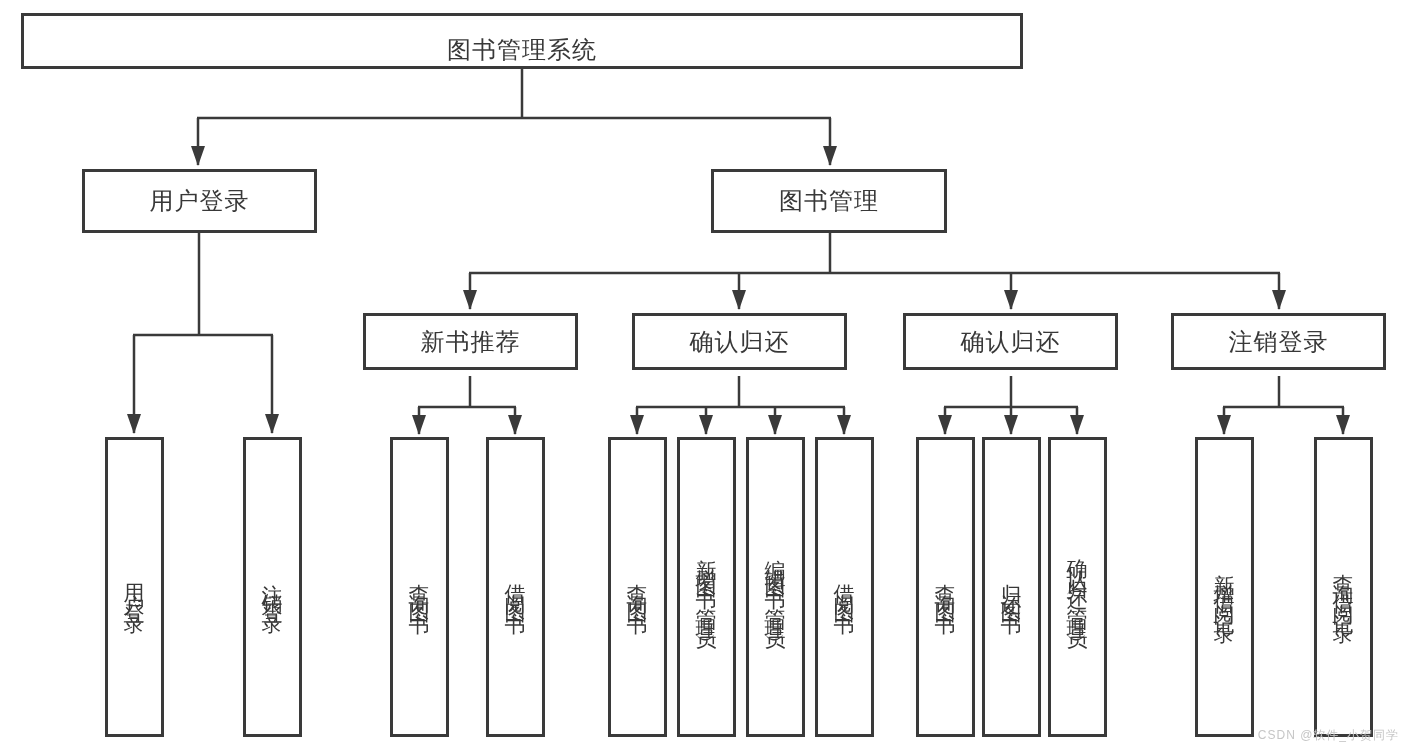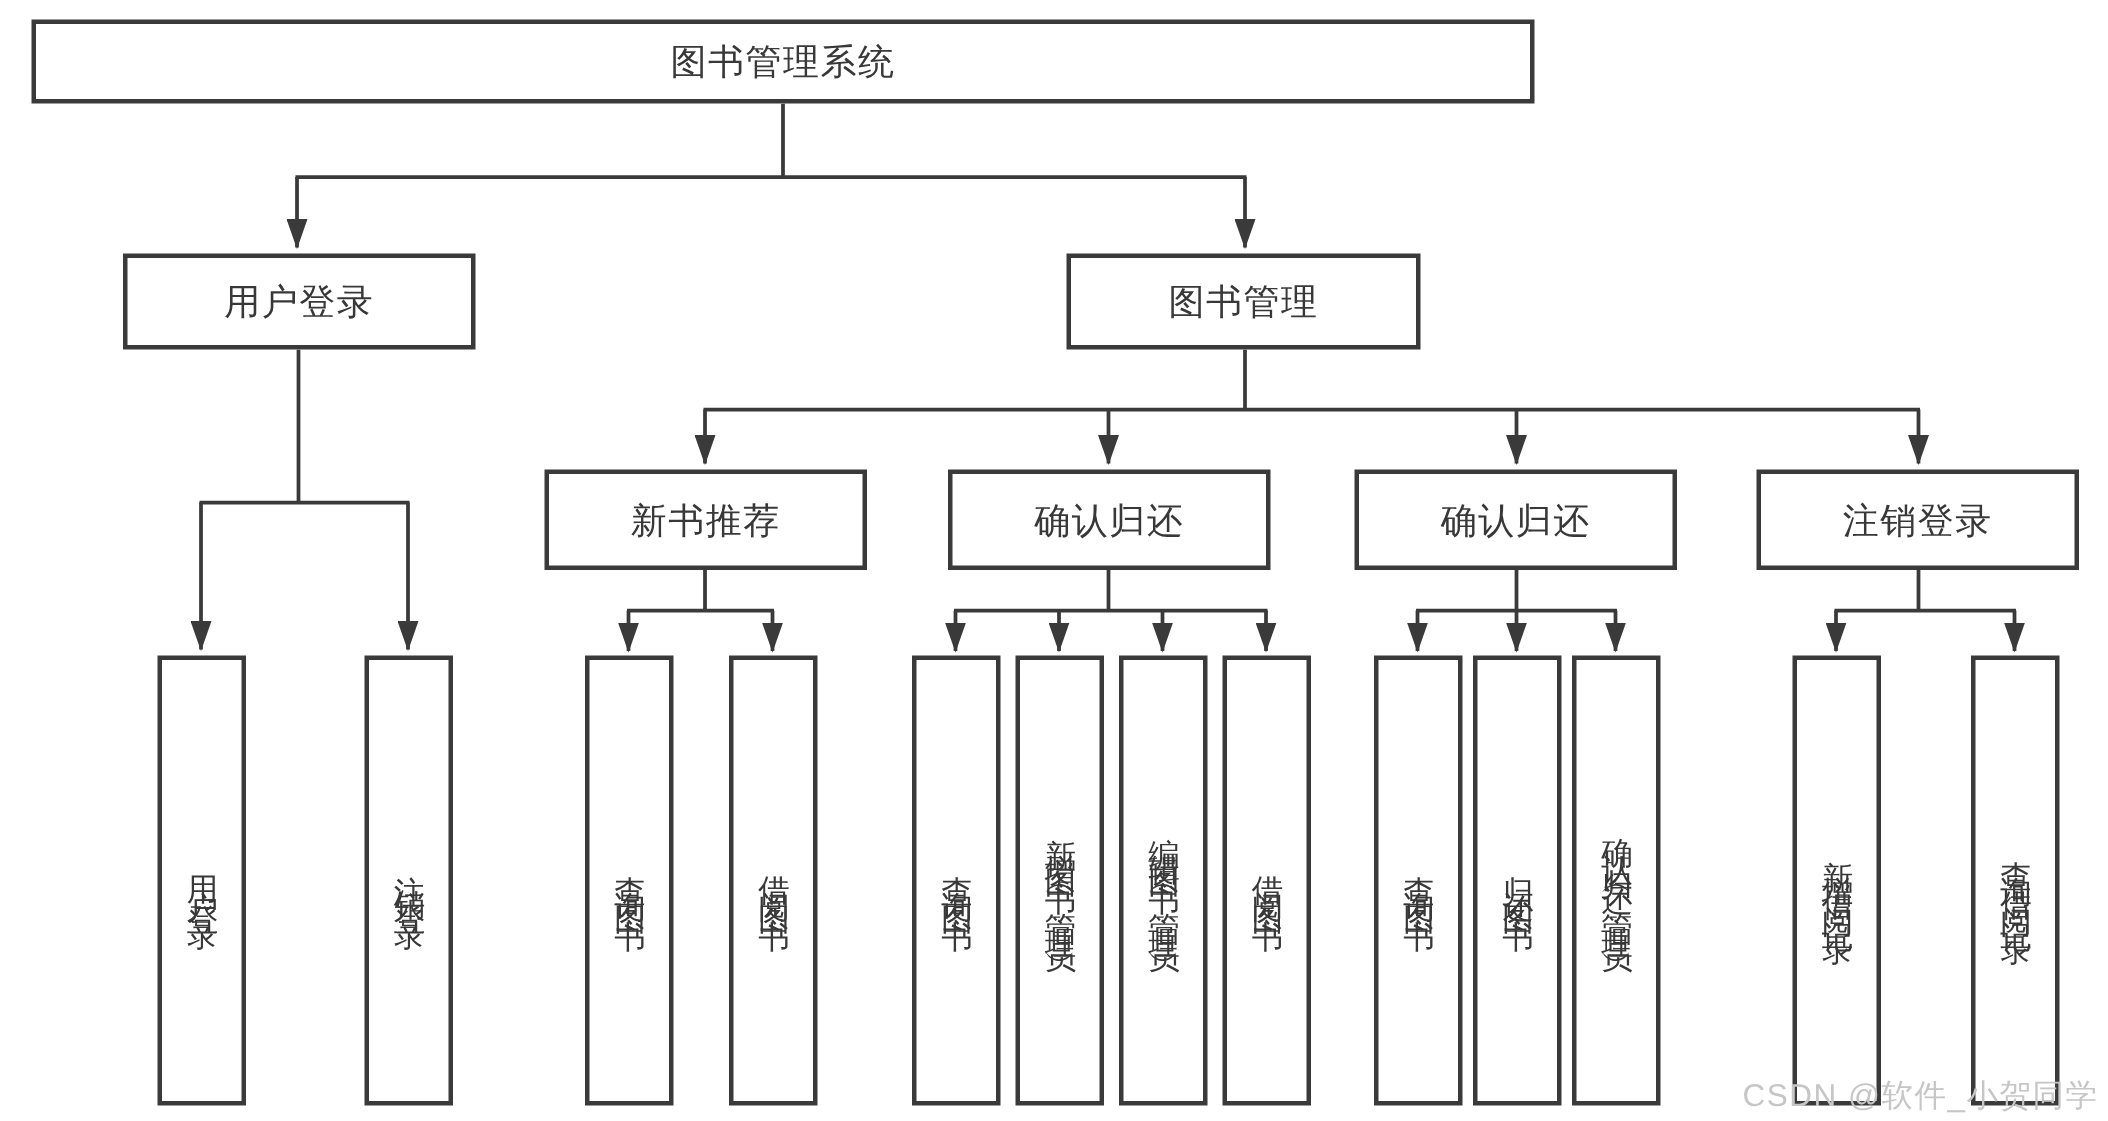--- a/index.html
+++ b/index.html
@@ -10,27 +10,27 @@
   }
   *{margin:0;padding:0;box-sizing:border-box;}
   html,body{background:#fff;}
   body{font-family:"Liberation Sans",sans-serif;}
   .canvas{position:relative;width:1405px;height:747px;background:var(--background);overflow:hidden;}
   .wires{position:absolute;left:0;top:0;width:1405px;height:747px;}
   .wires line{stroke:var(--line);stroke-width:2.5;}
   .wires .ah{fill:var(--line);}
   .box{position:absolute;border:3px solid var(--line);background:#fff;display:flex;align-items:center;justify-content:center;color:var(--text);}
   .h-label{font-size:24px;letter-spacing:1px;white-space:nowrap;}
-  .root-box{left:21px;top:13px;width:1002px;height:56px;}
+  .root-box{left:21px;top:13px;width:1002px;height:56px;align-items:flex-end;}
   .l2-login{left:82px;top:169px;width:235px;height:64px;}
   .l2-mgmt{left:711px;top:169px;width:236px;height:64px;}
-  .l3{top:313px;height:67px;width:215px;}
+  .l3{top:313px;height:57px;width:215px;}
   .leaf{top:437px;width:59px;height:300px;}
   .v-label{writing-mode:vertical-rl;text-orientation:mixed;font-size:21px;letter-spacing:10px;line-height:1;white-space:nowrap;}
-  .watermark{position:absolute;right:6px;bottom:3px;font-size:21px;letter-spacing:1px;color:var(--watermark);z-index:5;}
+  .watermark{position:absolute;right:6px;bottom:3px;font-size:12px;letter-spacing:1px;color:var(--watermark);z-index:5;}
 </style>
 </head>
 <body>
 
 <div class="canvas">
 
   <svg class="wires" viewBox="0 0 1405 747" xmlns="http://www.w3.org/2000/svg">
     <defs>
       <marker id="ah" markerUnits="userSpaceOnUse" markerWidth="20" markerHeight="14" refX="19" refY="7" orient="auto">
         <path class="ah" d="M0,0 L20,7 L0,14 Z"></path>

